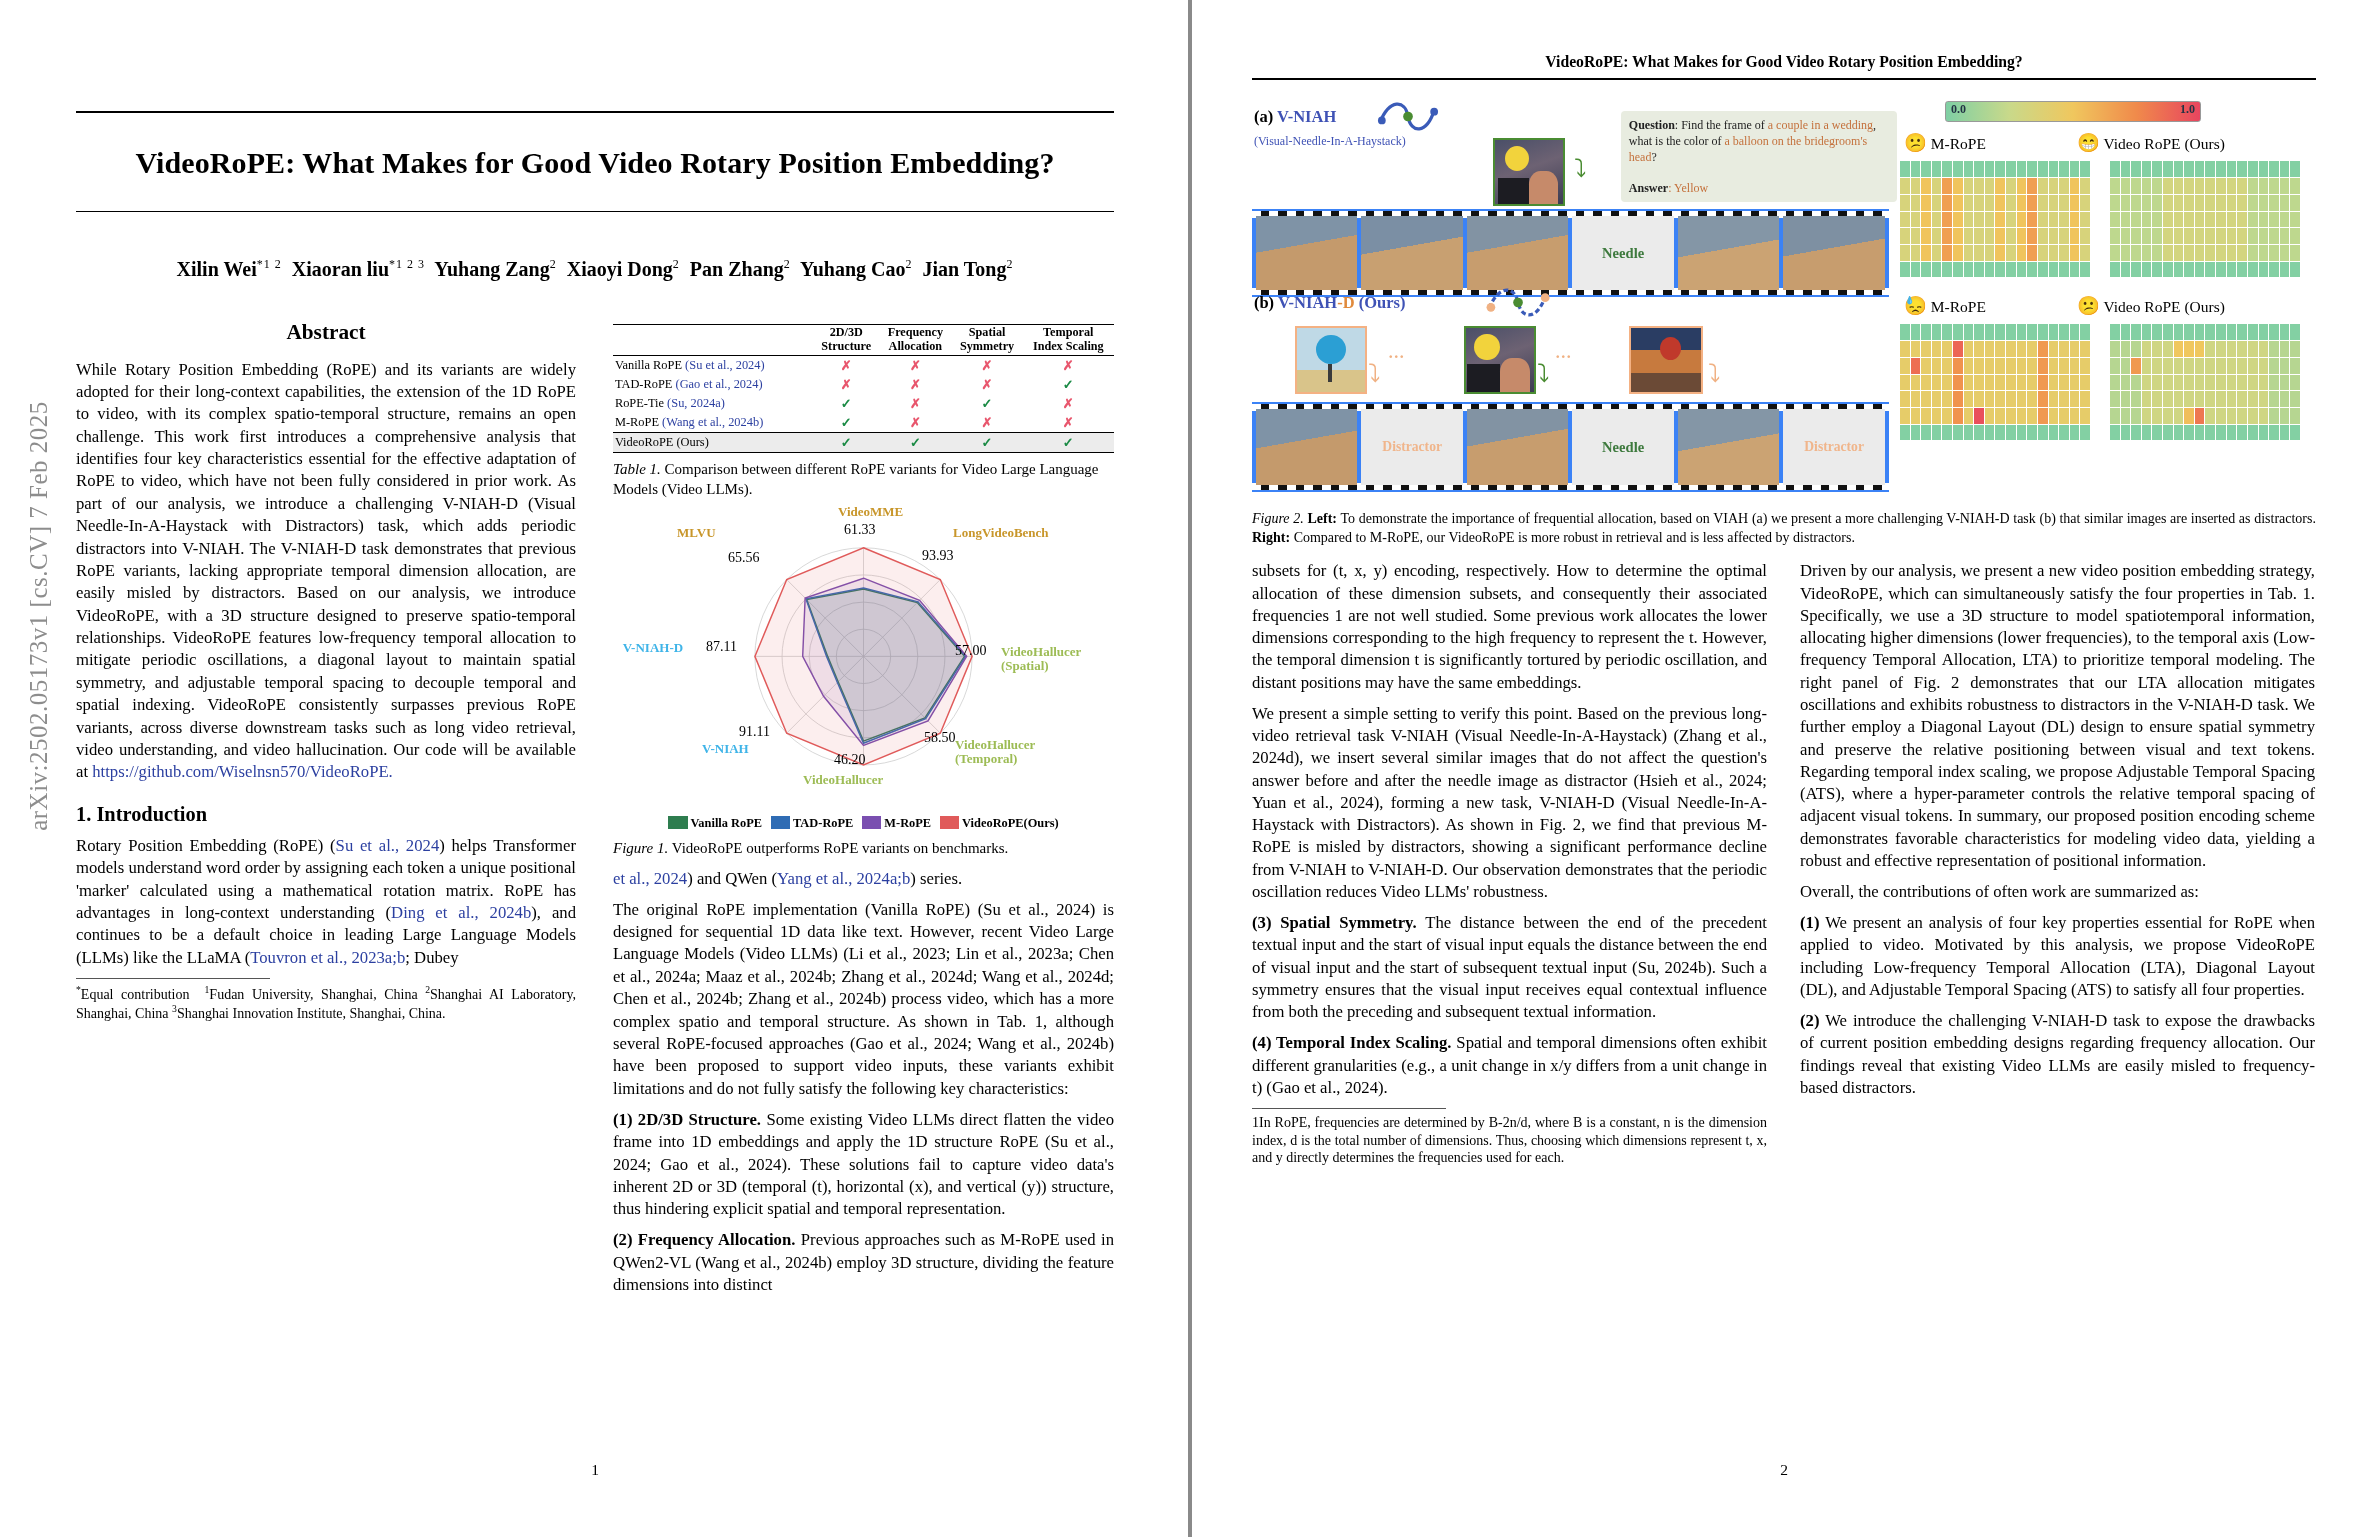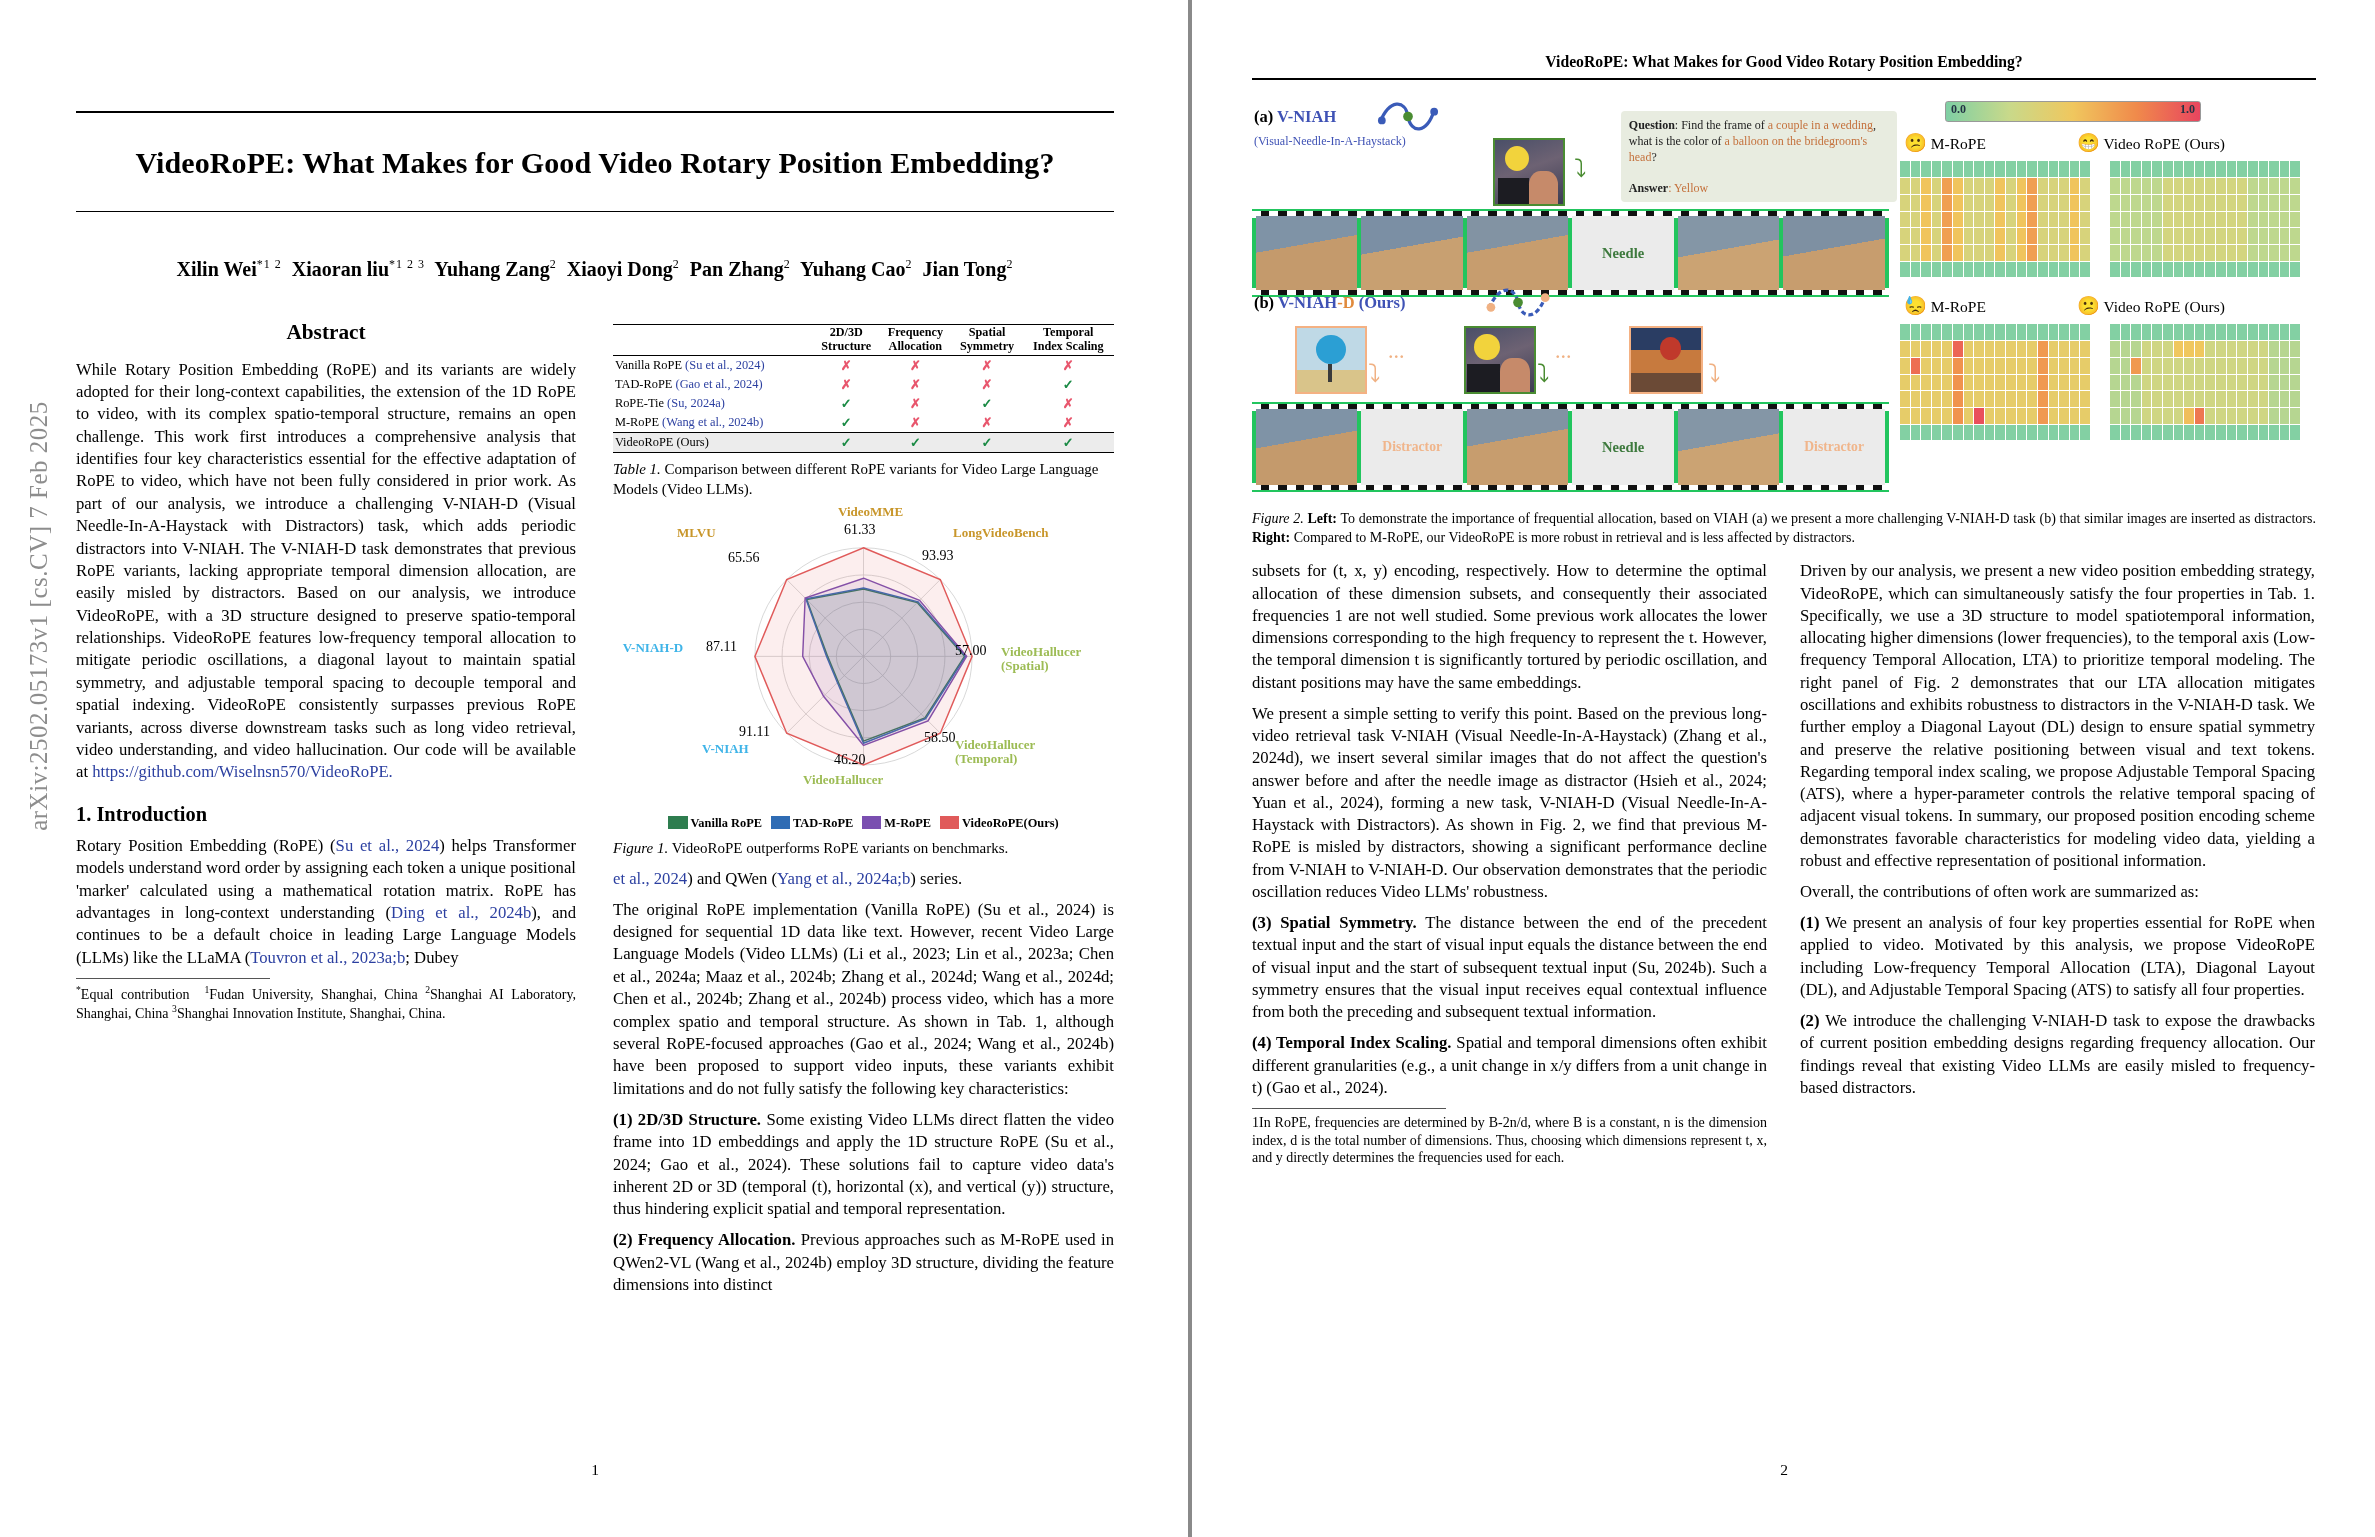--- a/index.html
+++ b/index.html
@@ -80,21 +80,21 @@
   .fn sup{font-size:9.7px;}
 
   
   .f-label{position:absolute;font-weight:bold;font-size:16.5px;white-space:nowrap;}
   .f-sub{position:absolute;font-size:12px;color:#3f52b5;white-space:nowrap;}
   .qbox{
     position:absolute;background:#e8ece0;border-radius:3.9px;padding:5.8px 7.8px;
     font-size:12px;line-height:1.36;color:#222;
   }
   .qbox .q-or{color:#c4713c;}
-  .film{position:absolute;background:#22c55e;padding:6.8px 3.9px;display:flex;gap:3.9px;}
+  .film{position:absolute;background:#3b82f6;padding:6.8px 3.9px;display:flex;gap:3.9px;}
   .film .perf{position:absolute;left:0;right:0;height:6.8px;
      background:repeating-linear-gradient(to right,#fff 0 8.7px,#111 8.7px 17.5px);}
   .film .perf.top{top:1.9px;} .film .perf.bot{bottom:1.9px;}
   .frame{height:100%;flex:1;background:#cfc4b4;position:relative;overflow:hidden;}
   .needle-f{background:#ebebeb;display:flex;align-items:center;justify-content:center;
      color:#3e7a3e;font-weight:bold;font-size:14.6px;}
   .distr-f{background:#ebebeb;display:flex;align-items:center;justify-content:center;
      color:#f0b58b;font-weight:bold;font-size:13.6px;}
   .thumb{position:absolute;border:2.9px solid #4a8c32;overflow:hidden;}
   .thumb.orange{border-color:#f4b183;}

